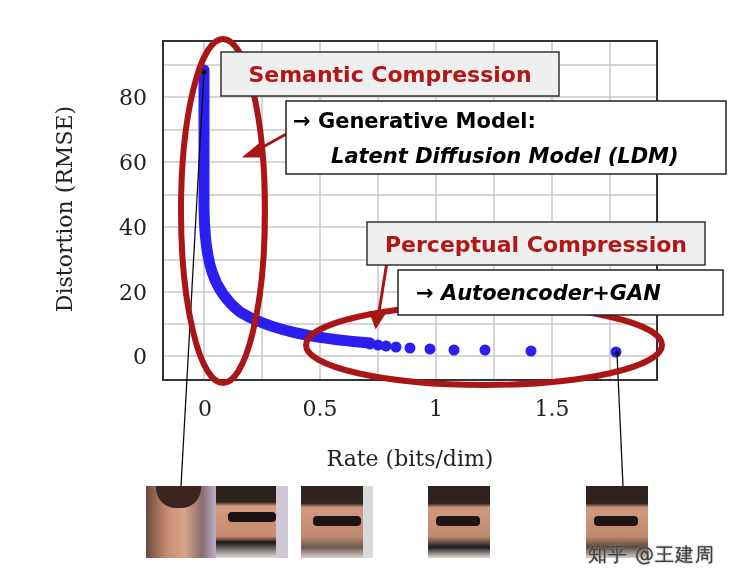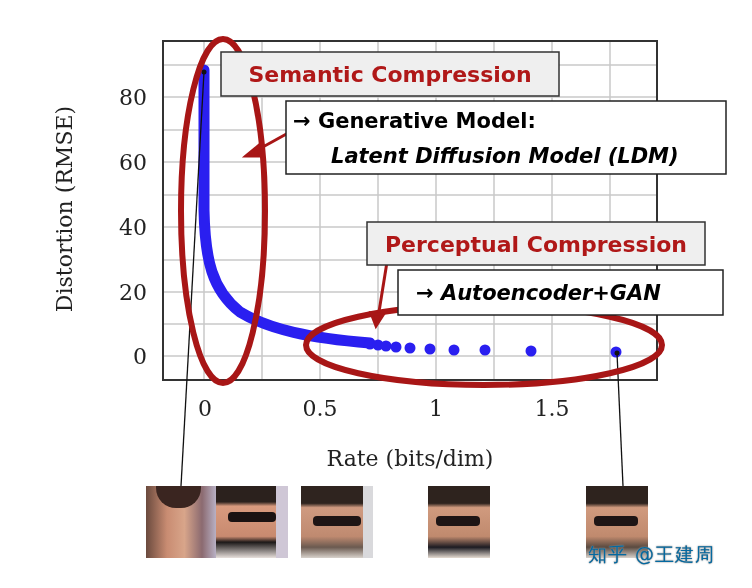--- a/index.html
+++ b/index.html
@@ -5,21 +5,21 @@
   html, body { margin:0; padding:0; background:#ffffff; }
   body { width:752px; height:588px; position:relative; overflow:hidden; font-family:"DejaVu Serif", serif; }
   #chart-svg { position:absolute; left:0; top:0; }
   .tick { font-family:"DejaVu Serif", serif; font-size:22px; fill:#222; }
   .axis-label { font-family:"DejaVu Serif", serif; font-size:22px; fill:#222; }
   .box-title { font-family:"DejaVu Sans", sans-serif; font-weight:bold; fill:#b01818; font-size:22px; }
   .box-text { font-family:"DejaVu Sans", sans-serif; font-weight:bold; fill:#000; font-size:21px; }
   .box-text-i { font-family:"DejaVu Sans", sans-serif; font-weight:bold; font-style:italic; fill:#000; font-size:21px; }
   .thumb { position:absolute; top:486px; height:72px; overflow:hidden; }
   .face { position:absolute; inset:0; }
-  .watermark { position:absolute; left:588px; top:542px; font-family:"DejaVu Sans", sans-serif; font-size:19px; color:#0369a1; text-shadow:0 0 2px #999, 0 0 1px #777; letter-spacing:1px; }
+  .watermark { position:absolute; left:588px; top:542px; font-family:"DejaVu Sans", sans-serif; font-size:19px; color:#404040; text-shadow:0 0 2px #999, 0 0 1px #777; letter-spacing:1px; }
 </style>
 </head>
 <body>
 
 <svg id="chart-svg" width="752" height="588" viewBox="0 0 752 588">
 
   <g stroke="#c9c9c9" stroke-width="1.5">
     <line x1="204" y1="41" x2="204" y2="380"></line>
     <line x1="262" y1="41" x2="262" y2="380"></line>
     <line x1="320" y1="41" x2="320" y2="380"></line>

